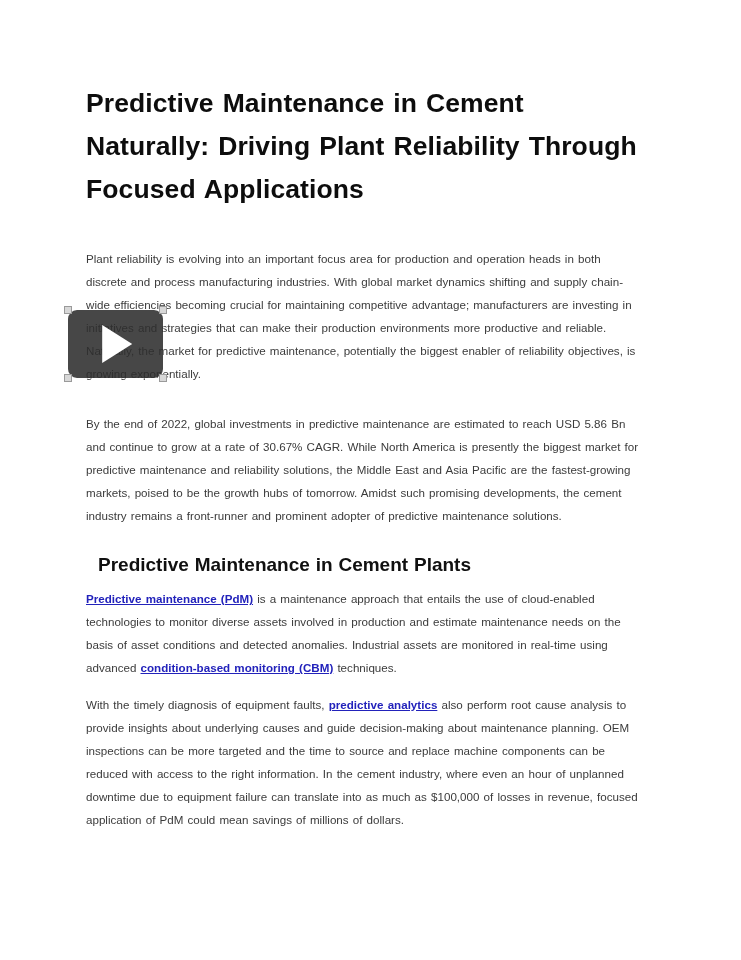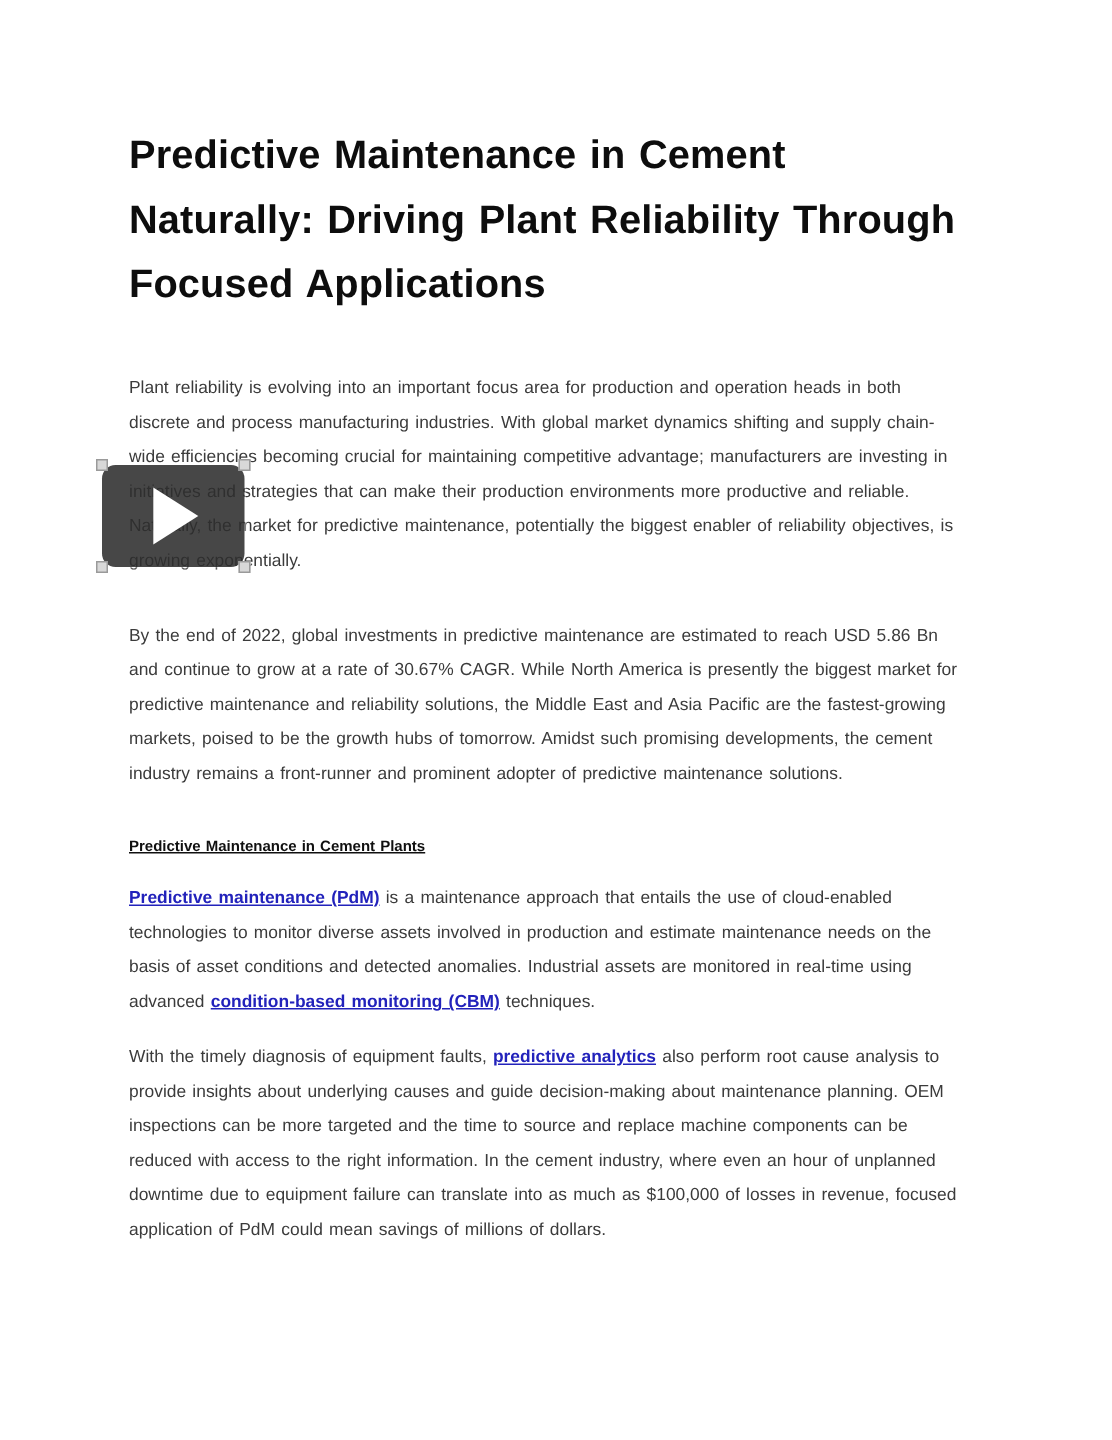--- a/index.html
+++ b/index.html
@@ -63,30 +63,29 @@
   }
 
   .para-1 { top: 247px; }
   .para-2 { top: 400px; margin-top: 12px; }
   .para-3 { top: 587px; }
   .para-4 { top: 693px; }
 
   
   .section-heading {
     position: absolute;
-    left: 0;
+    left: 12px;
     top: 554px;
     width: 557px;
     margin: 0;
-    font-size: 10px;
+    font-size: 19px;
     line-height: 22px;
     font-weight: bold;
     color: #101010;
     word-spacing: 0.6px;
-    text-decoration: underline;
   }
 
   
   a.doclink {
     color: #2222bb;
     font-weight: bold;
     text-decoration: underline;
     text-underline-offset: 1px;
   }
 

